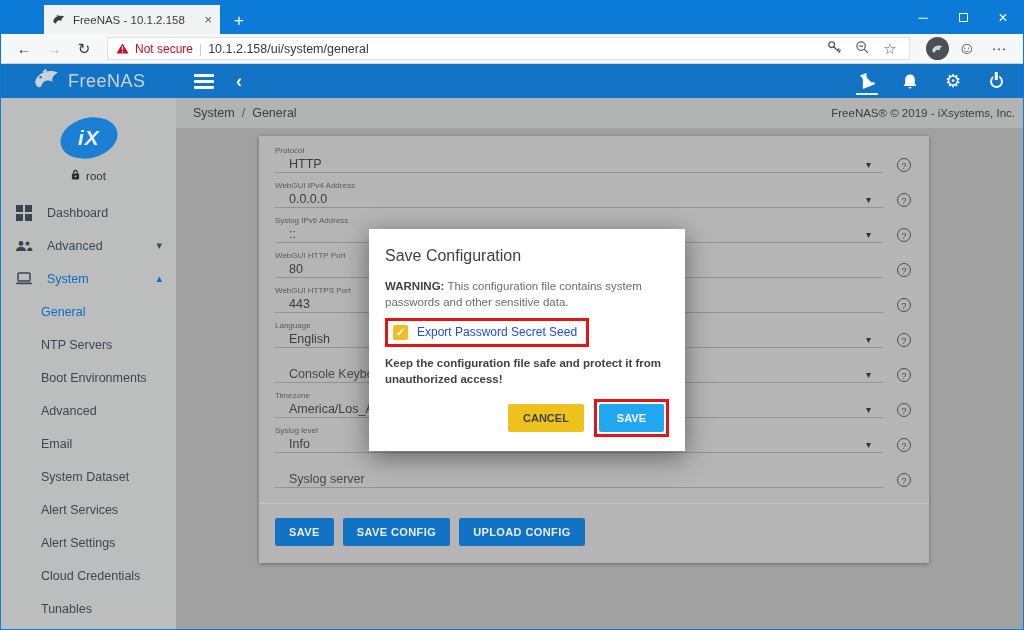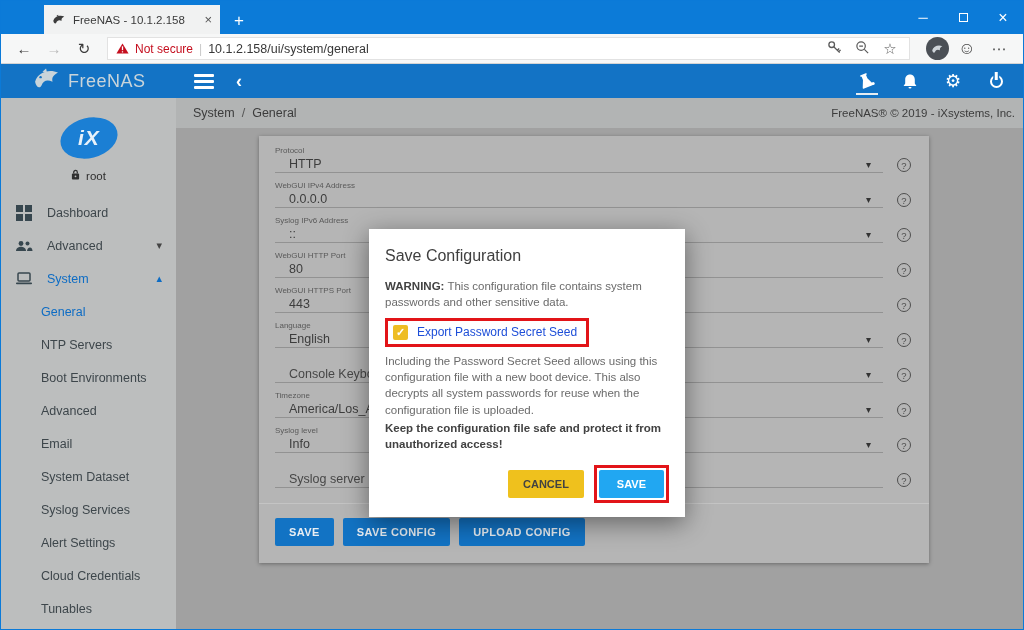--- a/index.html
+++ b/index.html
@@ -278,21 +278,21 @@
           <span class="lbl">System</span>
           <span class="chev">▴</span>
         </div>
 
         <div class="side-sub active">General</div>
         <div class="side-sub">NTP Servers</div>
         <div class="side-sub">Boot Environments</div>
         <div class="side-sub">Advanced</div>
         <div class="side-sub">Email</div>
         <div class="side-sub">System Dataset</div>
-        <div class="side-sub">Syslog Services</div>
+        <div class="side-sub">Alert Services</div>
         <div class="side-sub">Alert Settings</div>
         <div class="side-sub">Cloud Credentials</div>
         <div class="side-sub">Tunables</div>
       </div>
     </div>
 
     <div class="contentcol">
       <div class="breadcrumbbar">
         <span>System</span>
         <span class="crumb-sep">/</span>
@@ -380,21 +380,20 @@
     </div>
   </div>
 
   <div class="modal">
     <div class="modal-title">Save Configuration</div>
     <p class="modal-p"><b>WARNING:</b><span> This configuration file contains system passwords and other sensitive data.</span></p>
     <div class="cb-row anno-red">
       <span class="checkbox">✓</span>
       <span class="cb-label">Export Password Secret Seed</span>
     </div>
-    <p class="modal-p">Including the Password Secret Seed allows using this configuration file with a new boot device. This also decrypts all system passwords for reuse when the configuration file is uploaded.</p>
     <p class="modal-bold">Keep the configuration file safe and protect it from unauthorized access!</p>
     <div class="modal-actions">
       <button class="btn-cancel">CANCEL</button>
       <span class="save-wrap anno-red">
         <button class="btn-save">SAVE</button>
       </span>
     </div>
   </div>
 
 </div>

